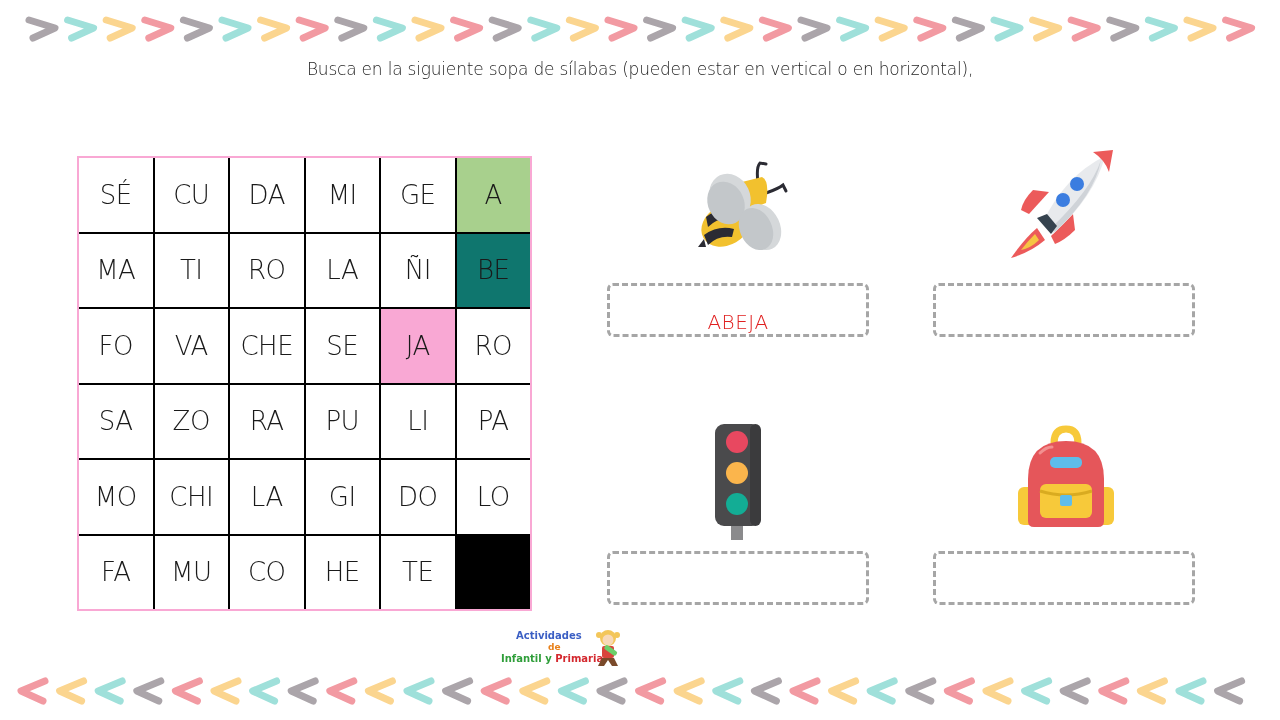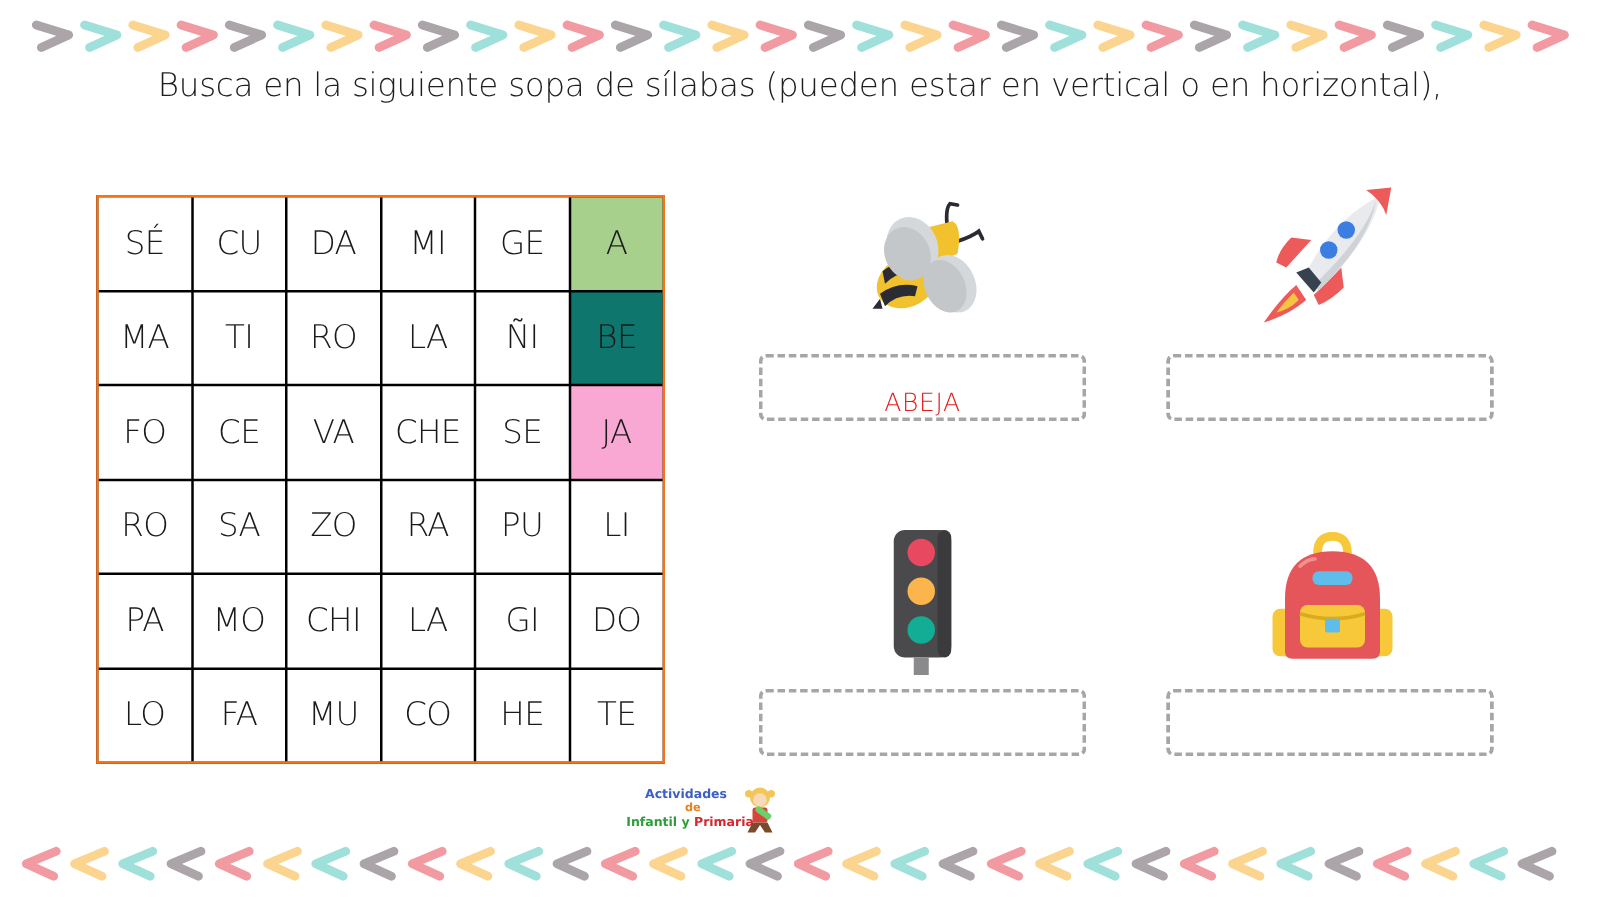--- a/index.html
+++ b/index.html
@@ -6,31 +6,31 @@
   body {
     width: 1280px; height: 720px; position: relative; overflow: hidden;
     background: #ffffff;
     font-family: "DejaVu Sans", sans-serif;
     color: #222;
   }
   .chevron-row { position: absolute; left: 0; width: 1280px; height: 40px; }
   .chevron-row svg { position: absolute; left: 0; top: 0; }
   .instructions {
     position: absolute; left: 0; top: 54px; width: 1280px;
-    text-align: center; font-size: 26px; line-height: 30px; color: #1e1e1e;
+    text-align: center; font-size: 17px; line-height: 30px; color: #1e1e1e;
     font-family: "DejaVu Sans", sans-serif; font-weight: 300; letter-spacing: -0.2px;
   }
   .instructions div { white-space: nowrap; }
   .grid {
     position: absolute; left: 77px; top: 156px;
     width: 455px; height: 455px;
     display: grid;
     grid-template-columns: repeat(6, 1fr);
     grid-template-rows: repeat(6, 1fr);
-    border: 2px solid #f97316; box-sizing: border-box;
+    border: 2px solid #f9a8d4; box-sizing: border-box;
     background: #000; gap: 2px;
   }
   .cell {
     background: #fff; display: flex; align-items: center; justify-content: center;
     font-size: 26px; color: #1a1a1a; font-weight: 300;
     font-family: "DejaVu Sans", sans-serif; letter-spacing: -0.5px;
   }
   .cell.hl { background: #a8d08d; }
   .pic { position: absolute; }
   .answer-box {
@@ -105,21 +105,20 @@
   <div class="cell hl" style="background: rgb(168, 208, 141);">A</div>
 
   <div class="cell">MA</div>
   <div class="cell">TI</div>
   <div class="cell">RO</div>
   <div class="cell">LA</div>
   <div class="cell">ÑI</div>
   <div class="cell hl" style="background: #0f766e;">BE</div>
 
   <div class="cell">FO</div>
-  <div class="cell">CE</div>
   <div class="cell">VA</div>
   <div class="cell">CHE</div>
   <div class="cell">SE</div>
   <div class="cell hl" style="background: #f9a8d4;">JA</div>
 
   <div class="cell">RO</div>
   <div class="cell">SA</div>
   <div class="cell">ZO</div>
   <div class="cell">RA</div>
   <div class="cell">PU</div>

